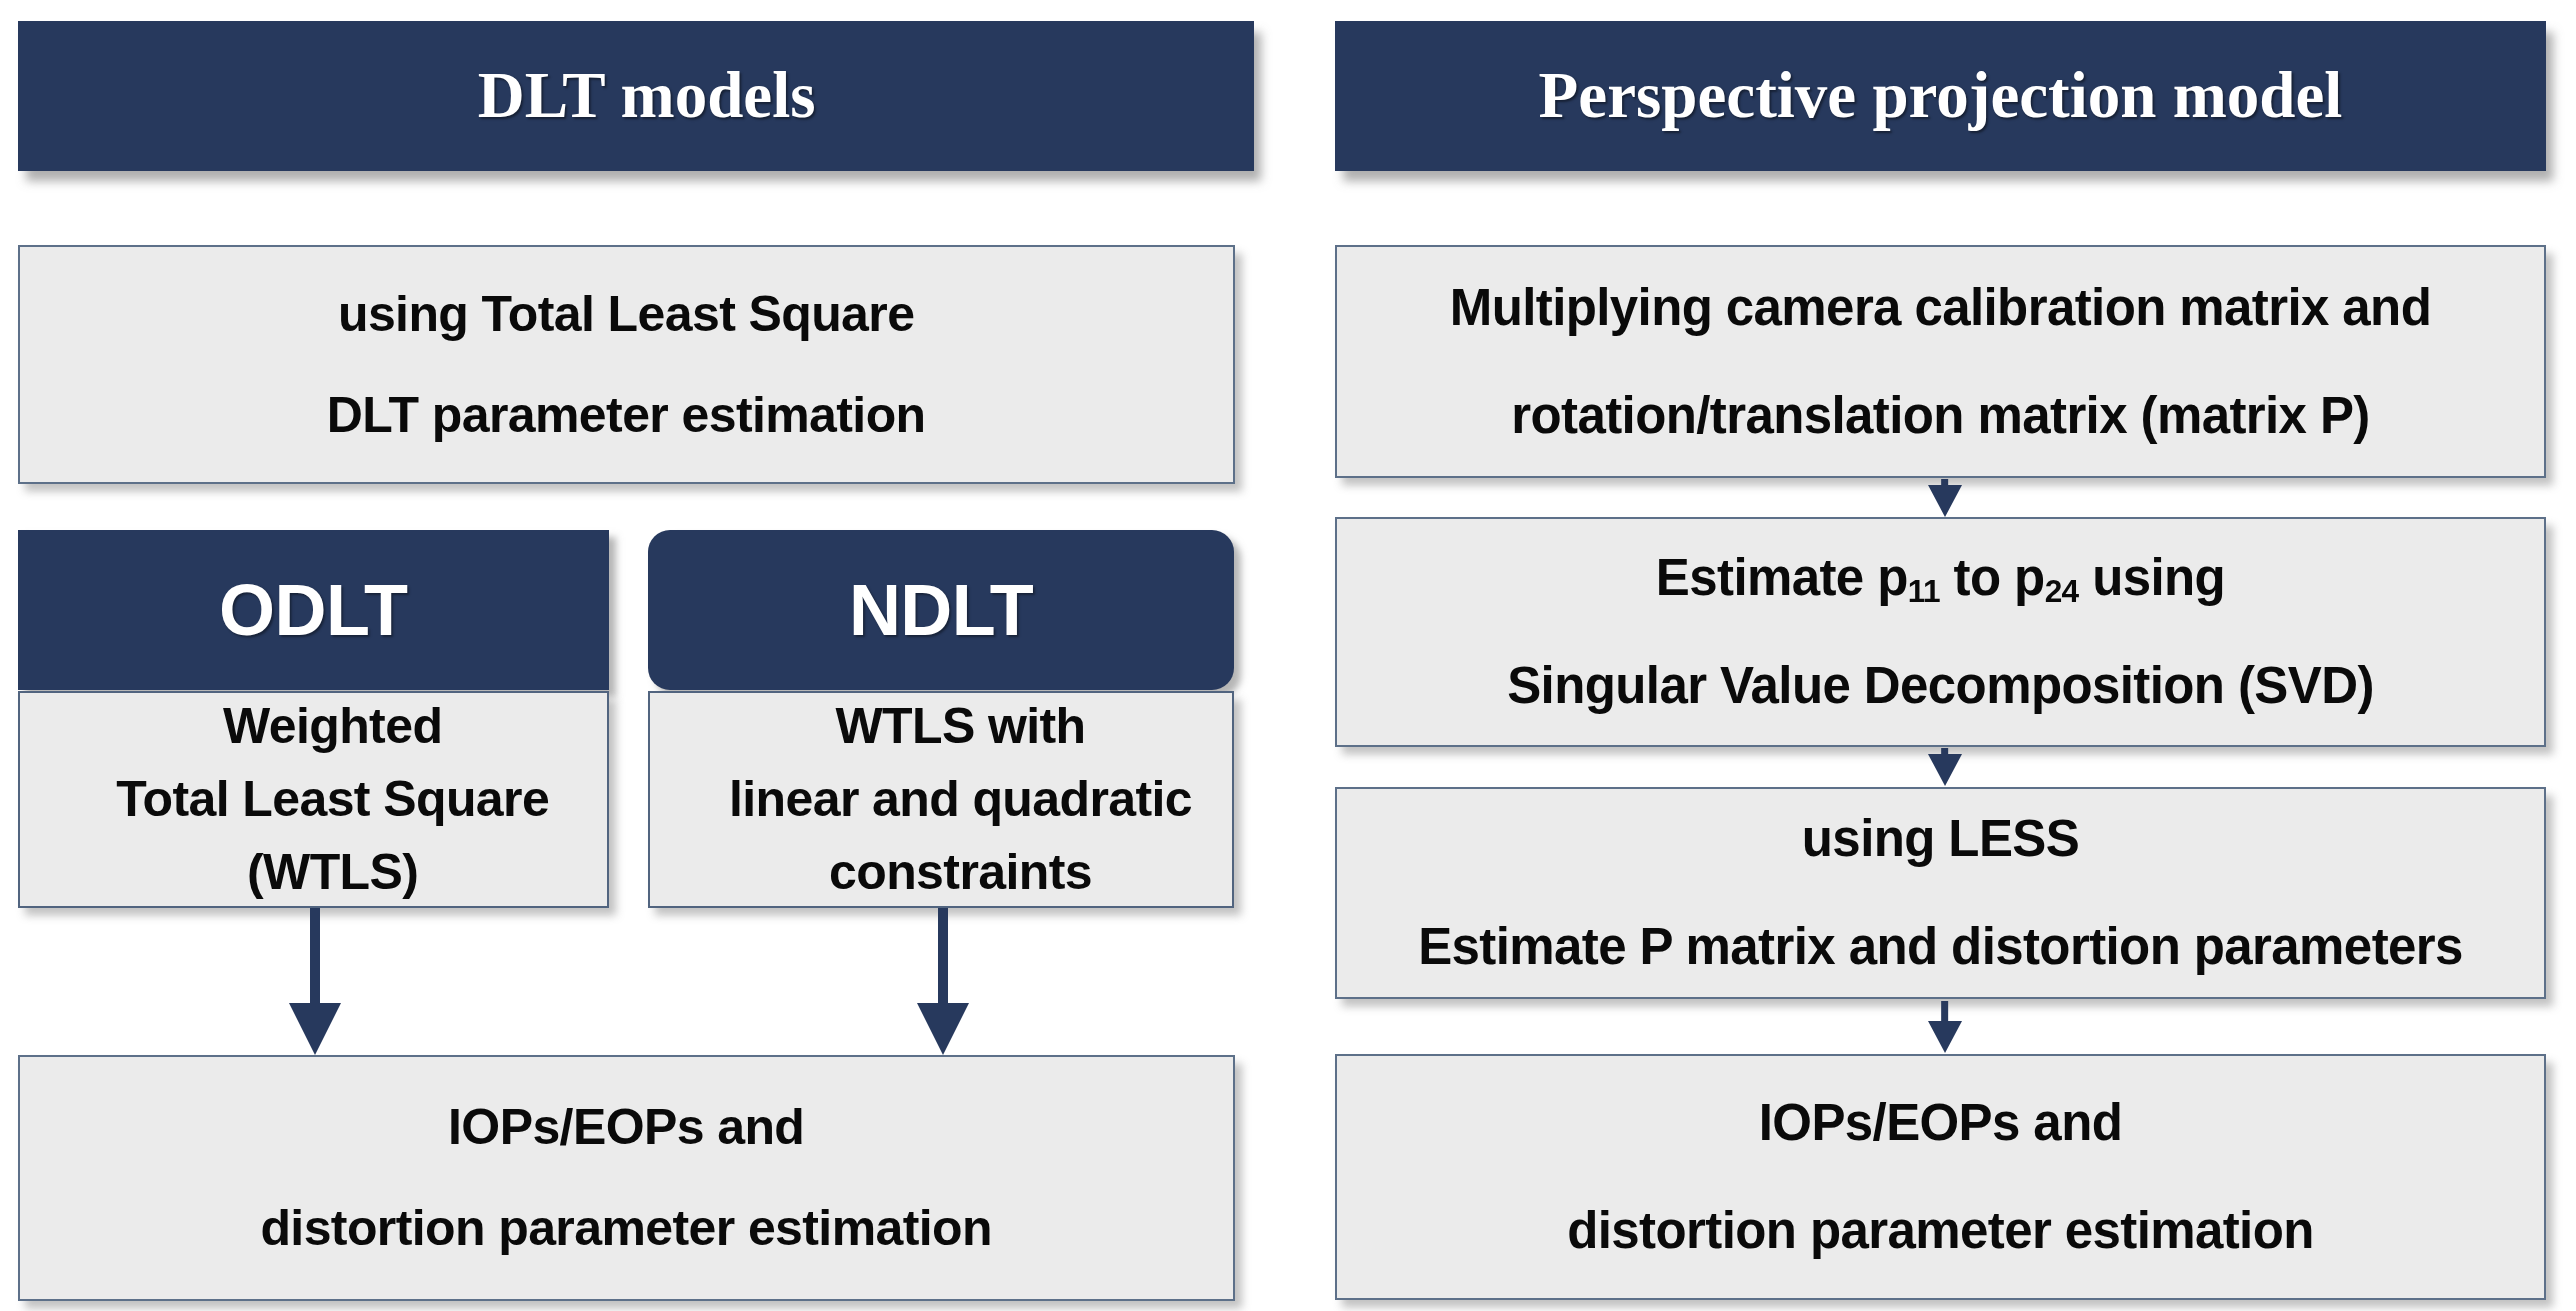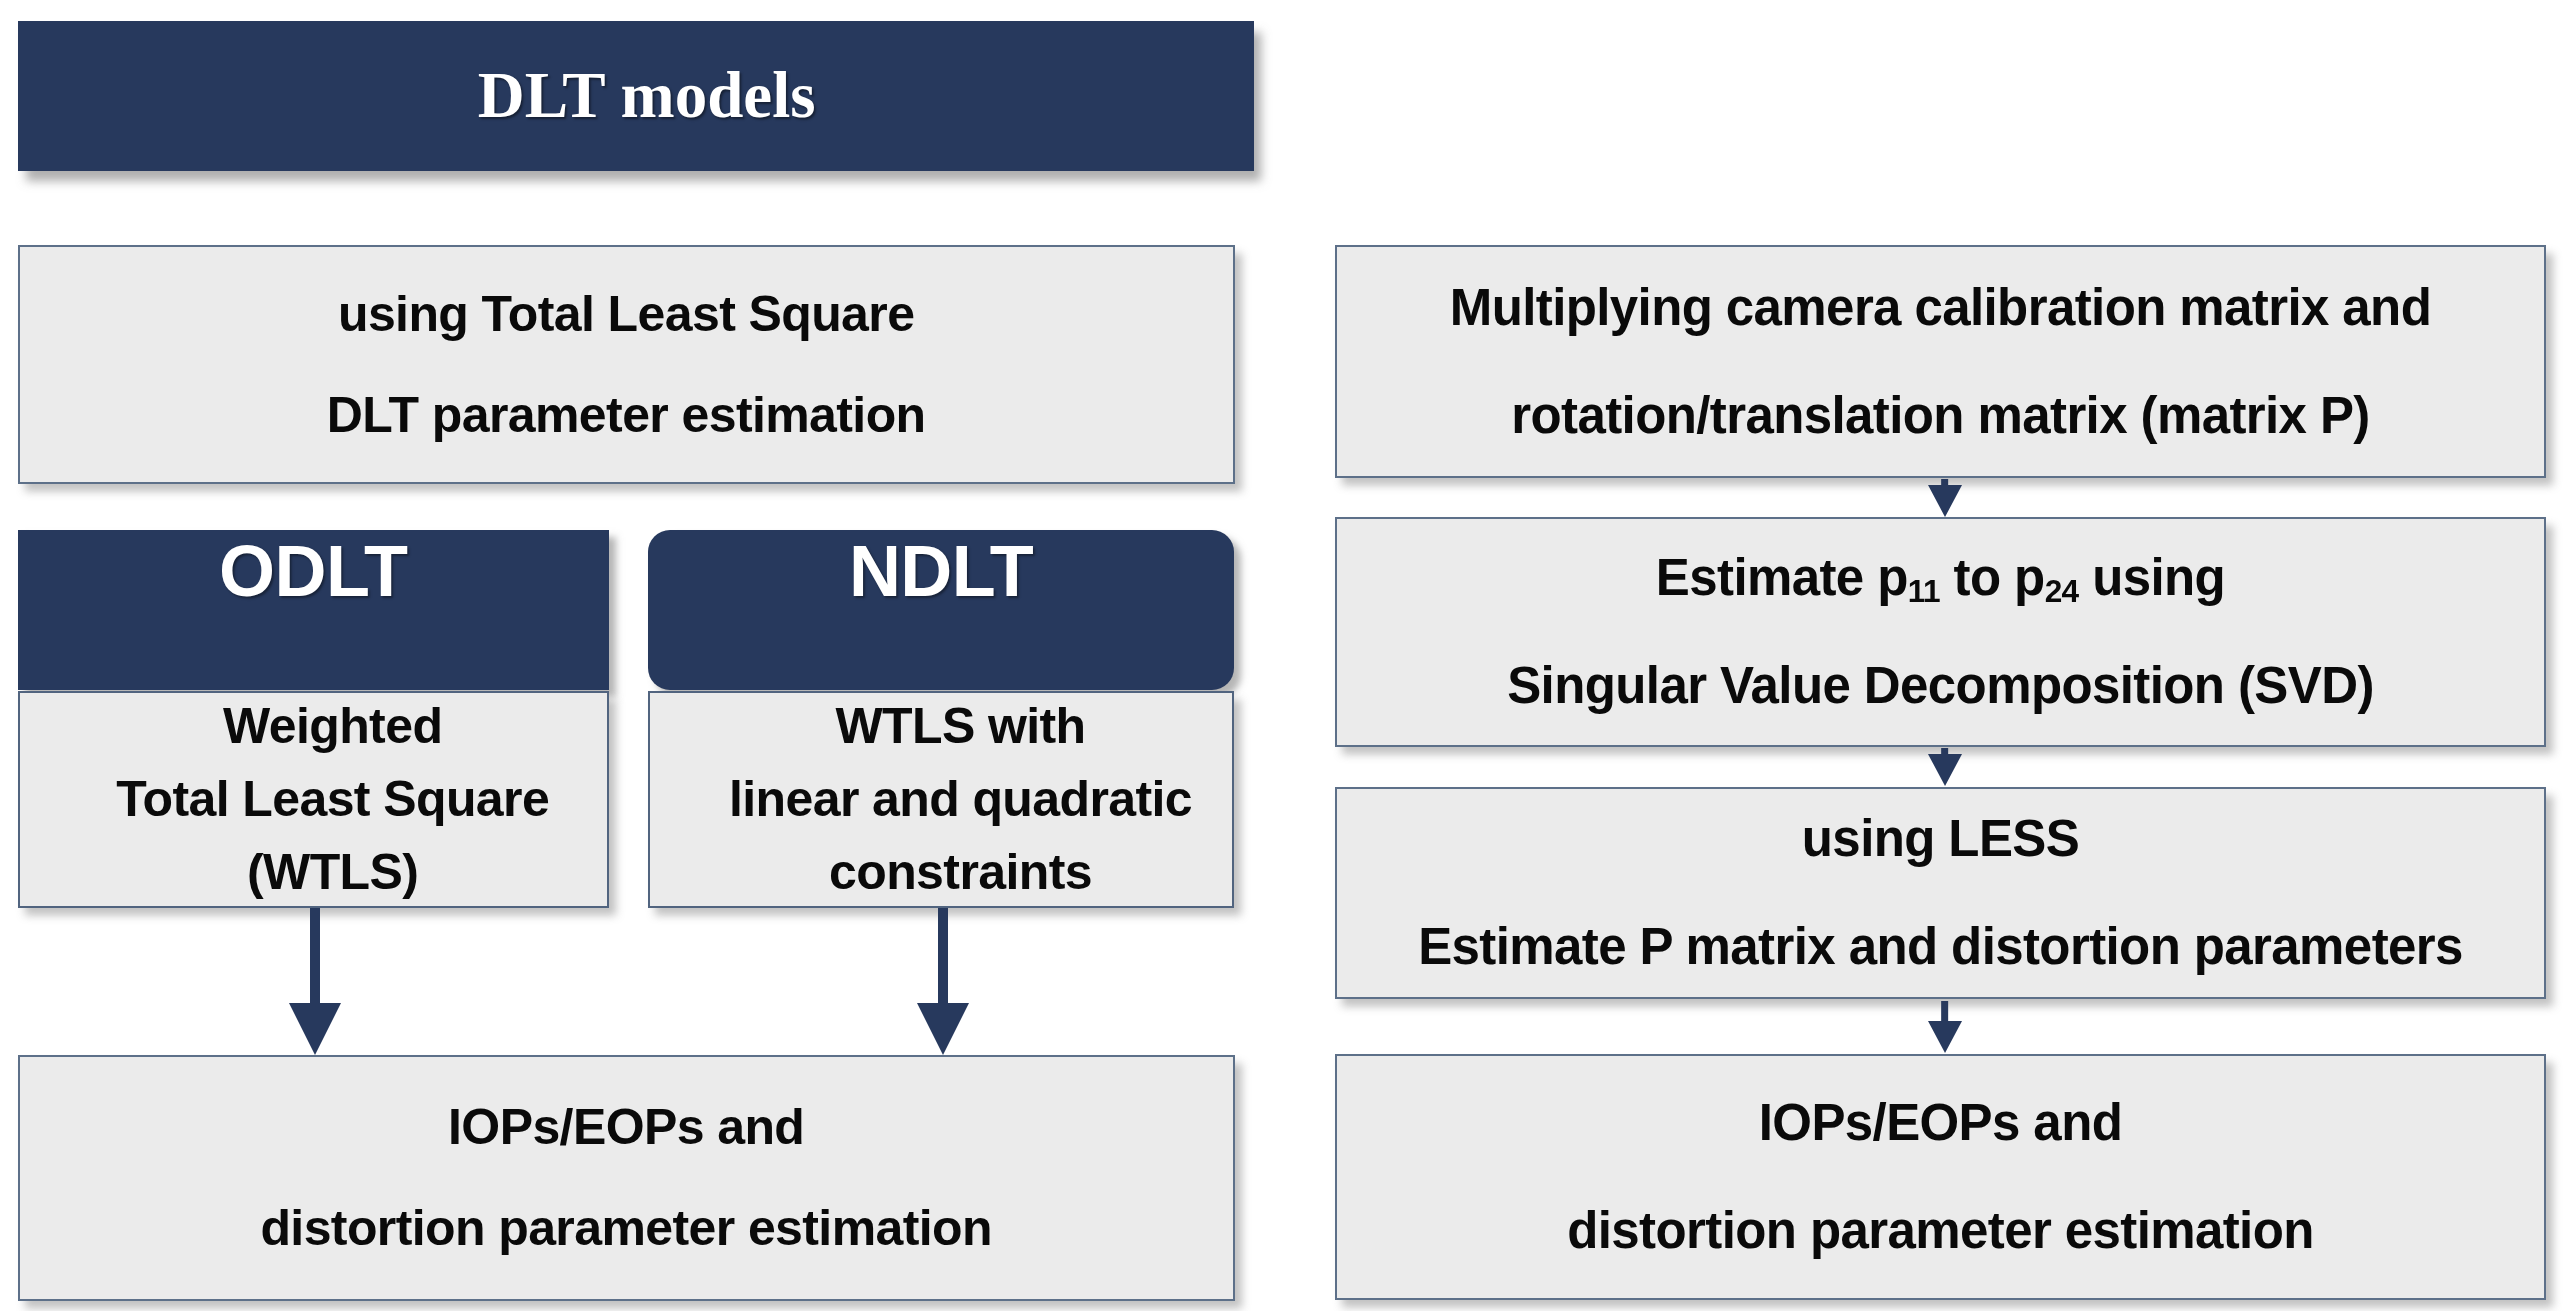--- a/index.html
+++ b/index.html
@@ -35,21 +35,21 @@
   .gbox .line { display: block; }
 
   .big-text { font-size: 50px; line-height: 101px; }
   .right-text { font-size: 51px; line-height: 108px; }
 
   
   .sub-header {
     position: absolute;
     background: #27395D;
     color: #FFFFFF;
-    display: flex; justify-content: center;
+    display: flex; align-items: center; justify-content: center;
     font-weight: bold;
     font-size: 72px;
     letter-spacing: -0.6px;
     box-shadow: 7px 7px 7px rgba(110,110,110,0.5);
     text-shadow: 1.8px 1.8px 2.4px rgba(0,0,0,0.4);
   }
   .sub-body {
     position: absolute;
     background: #EBEBEB;
     border: 2.9px solid #51647F;
@@ -136,20 +136,23 @@
   <div class="arrow big" style="left:896px; top:908px; width:94px; height:147px;">
     <div class="stem"></div>
     <div class="head"></div>
   </div>
 
   <div class="gbox big-text" style="left:17.7px; top:1055px; width:1217px; height:246px;">
     <span class="line">IOPs/EOPs and</span>
     <span class="line">distortion parameter estimation</span>
   </div>
 
+  <div class="banner" style="left:1335px; top:20.6px; width:1211px; height:150px;">
+    <span>Perspective projection model</span>
+  </div>
 
   <div class="gbox right-text" style="left:1335px; top:245px; width:1211px; height:233px;">
     <span class="line">Multiplying camera calibration matrix and</span>
     <span class="line">rotation/translation matrix (matrix P)</span>
   </div>
 
   <div class="arrow small" style="left:1909px; top:479px; width:71px; height:38px;">
     <div class="stem"></div>
     <div class="head"></div>
   </div>

